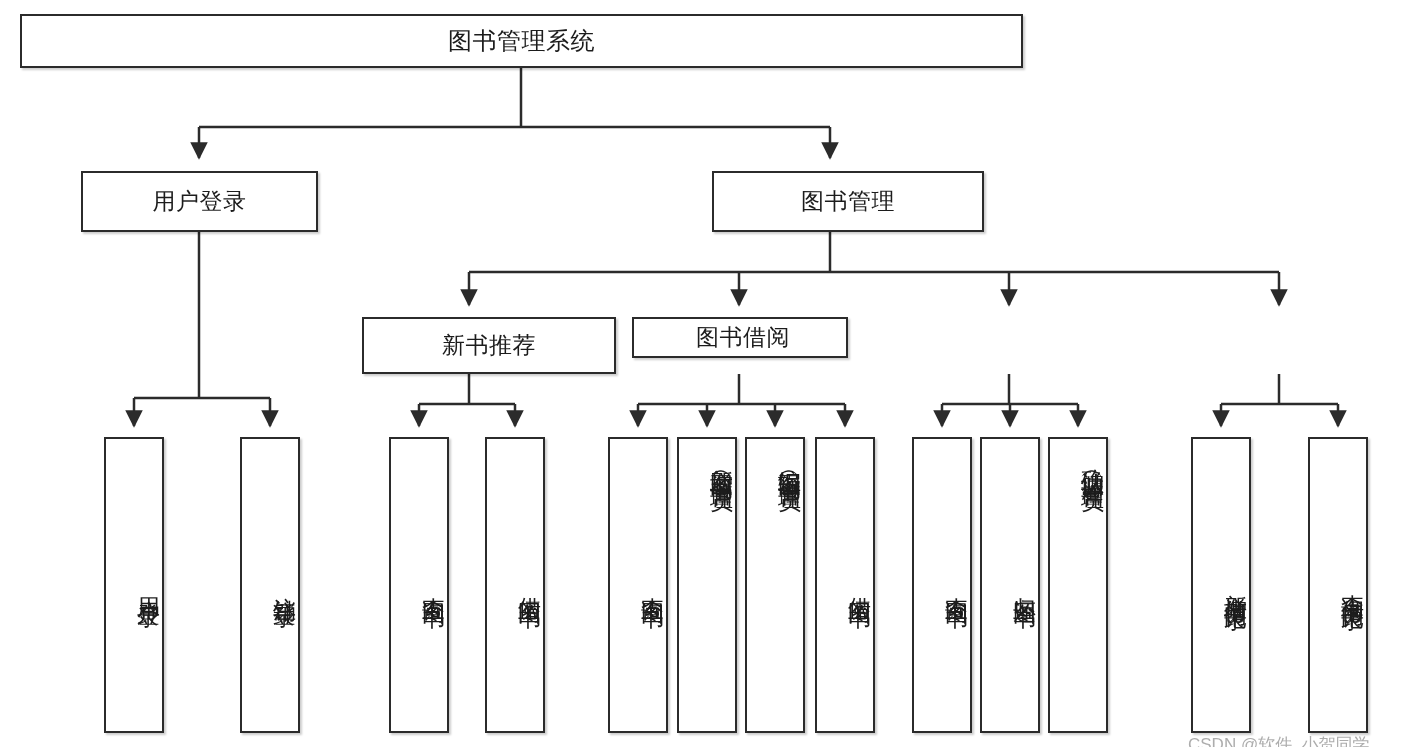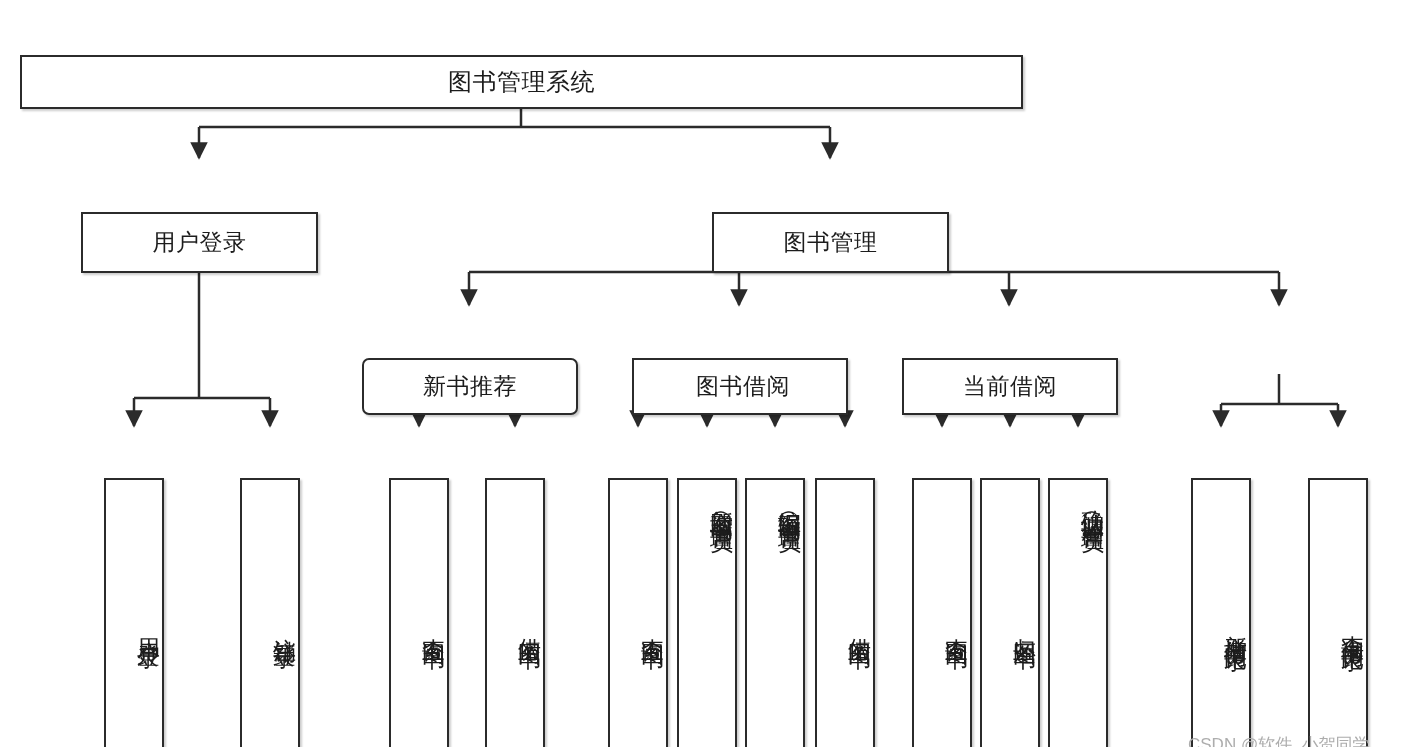--- a/index.html
+++ b/index.html
@@ -24,21 +24,20 @@
   }
   .node {
     position: absolute;
     box-sizing: border-box;
     border: 2.5px solid #2b2b2b;
     background: #ffffff;
     display: flex;
     align-items: center;
     justify-content: center;
     box-shadow: 2px 2px 2px rgba(0,0,0,0.20);
-    margin-top: 41px;
   }
   .node .label {
     color: #1c1c1c;
     line-height: 1.18;
     letter-spacing: 0.5px;
     white-space: nowrap;
     text-align: center;
   }
   .node.horiz .label {
     font-size: 23px;
@@ -133,35 +132,32 @@
   </svg>
 
   <div class="node root horiz" style="left:20px; top:14px; width:1003px; height:54px;">
     <span class="label">图书管理系统</span>
   </div>
 
   <div class="node horiz" style="left:81px; top:171px; width:237px; height:61px;">
     <span class="label">用户登录</span>
   </div>
 
-  <div class="node horiz" style="left:712px; top:171px; width:237px; height:61px;">
+  <div class="node horiz" style="left:712px; top:171px; width:272px; height:61px;">
     <span class="label">图书管理</span>
   </div>
 
-  <div class="node horiz" style="left:362px; top:317px; width:216px; height:57px;border-radius:7px;">
+  <div class="node horiz" style="left:362px; top:317px; width:254px; height:57px;">
     <span class="label">新书推荐</span>
   </div>
 
-  <div class="node horiz" style="left:632px; top:317px; width:216px; height:57px;padding-left:6px;">
+  <div class="node horiz" style="left:632px; top:317px; width:216px; height:41px;padding-left:6px;">
     <span class="label">图书借阅</span>
   </div>
 
-  <div class="node horiz" style="left:902px; top:317px; width:216px; height:57px;">
-    <span class="label">当前借阅</span>
-  </div>
 
 
   <div class="node vert centered" style="left:104px; top:437px; width:60px; height:296px;">
     <span class="label">用户登录</span>
   </div>
 
   <div class="node vert centered" style="left:240px; top:437px; width:60px; height:296px;">
     <span class="label">注销登录</span>
   </div>
 

